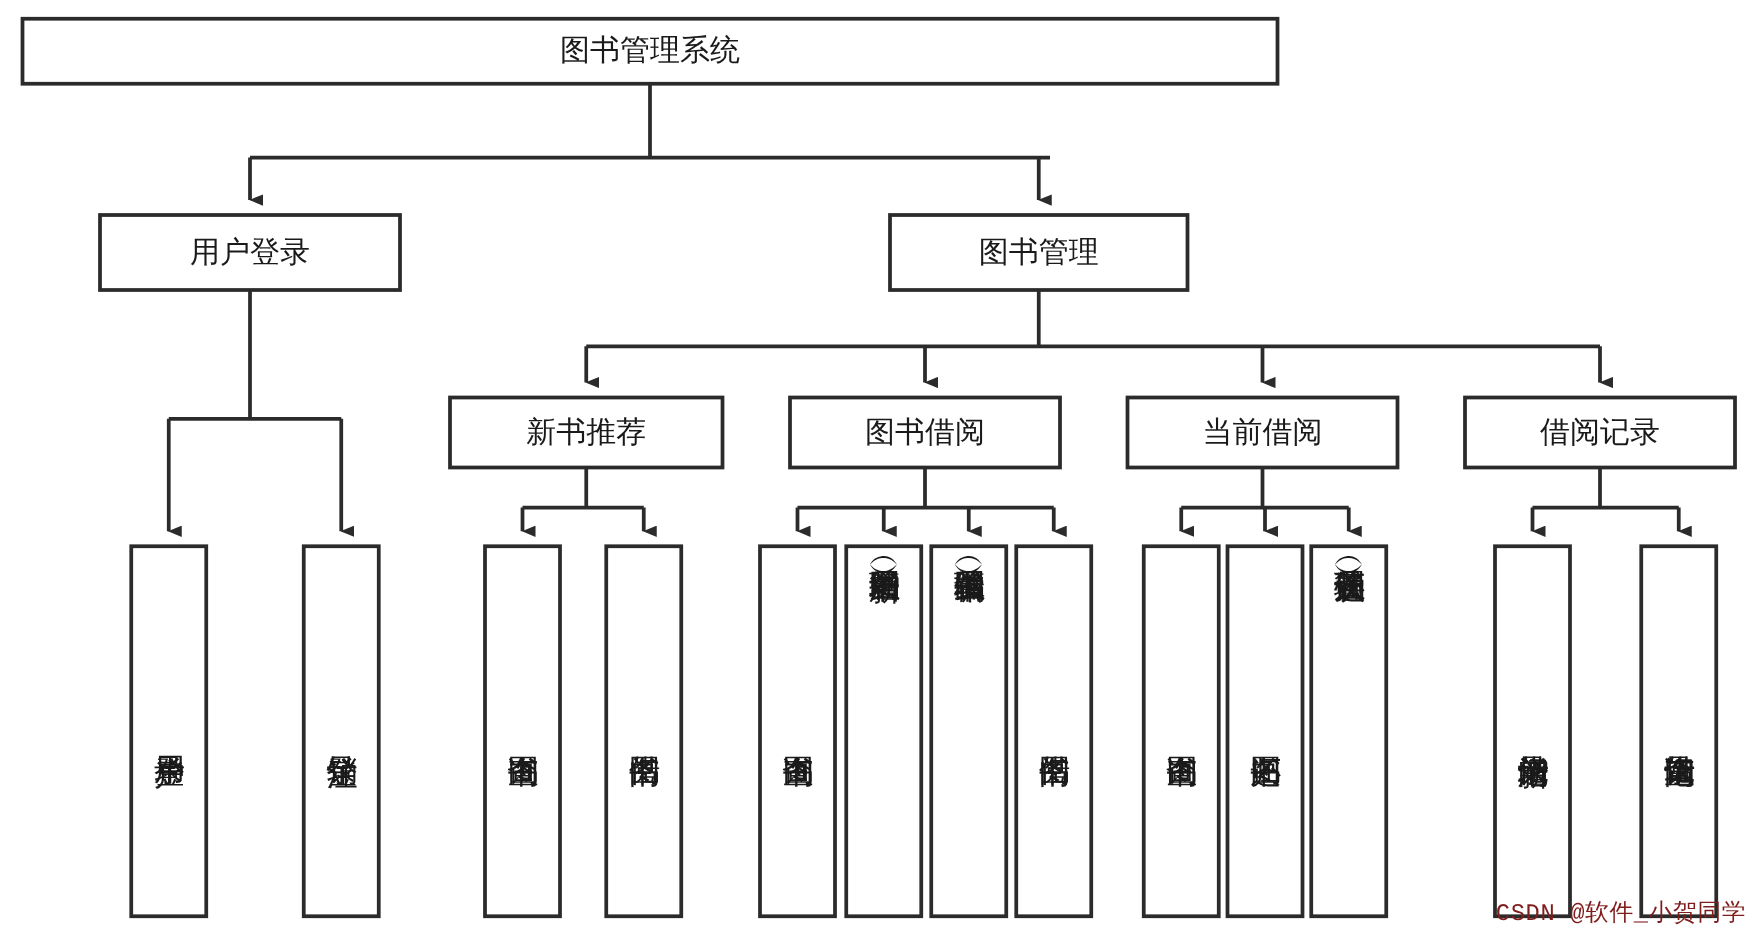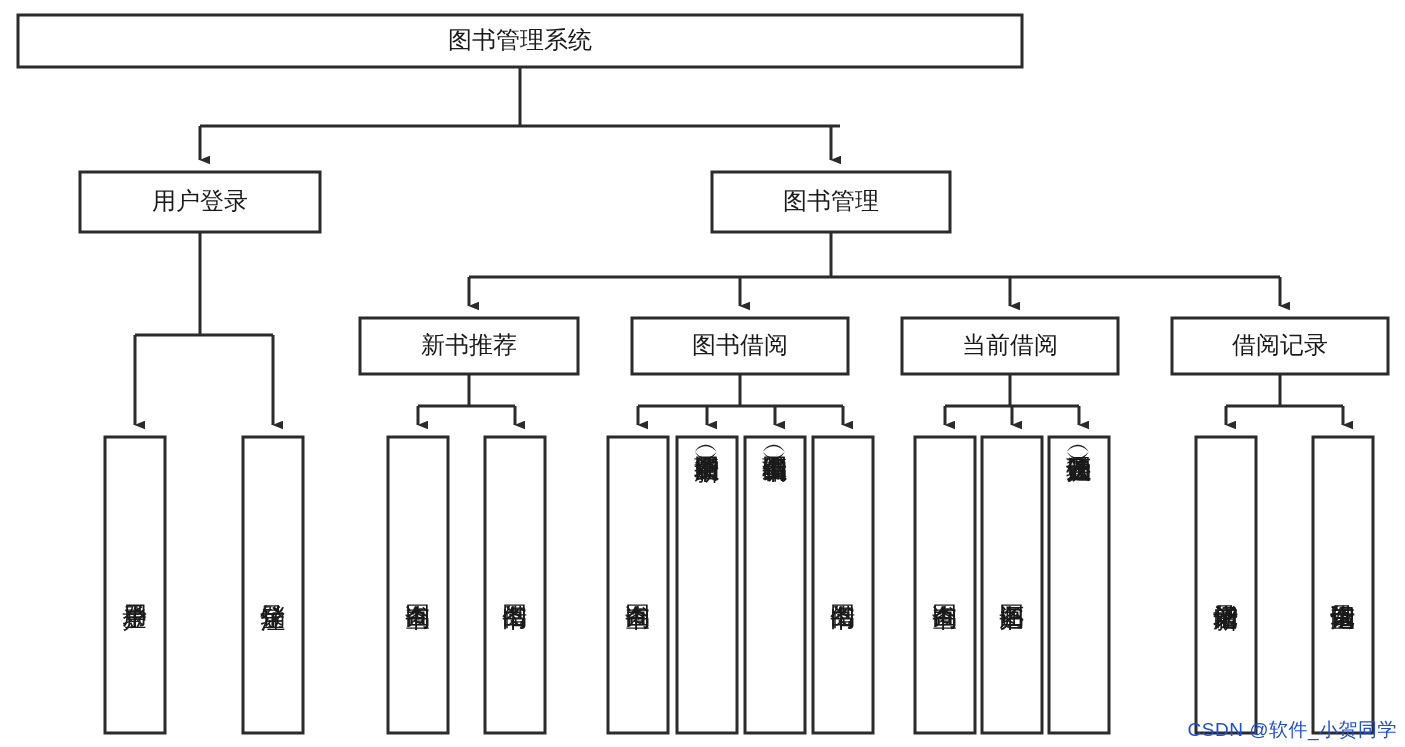--- a/index.html
+++ b/index.html
@@ -36,23 +36,23 @@
   }
   .vtext{
     writing-mode:vertical-rl;
     text-orientation:upright;
     white-space:pre;
   }
   #watermark{
     position:absolute;
     right:8px;
     bottom:4px;
-    font-family:Liberation Sans, sans-serif;
+    font-family:Liberation Mono, monospace;
     font-size:19px;
-    color:#1d4ed8;
+    color:#7f1d1d;
     white-space:pre;
     letter-spacing:0.5px;
   }
 </style>
 </head>
 <body>
 
 <div id="diagram-root">
 
   <svg id="flow" viewBox="0 0 1405 747">

